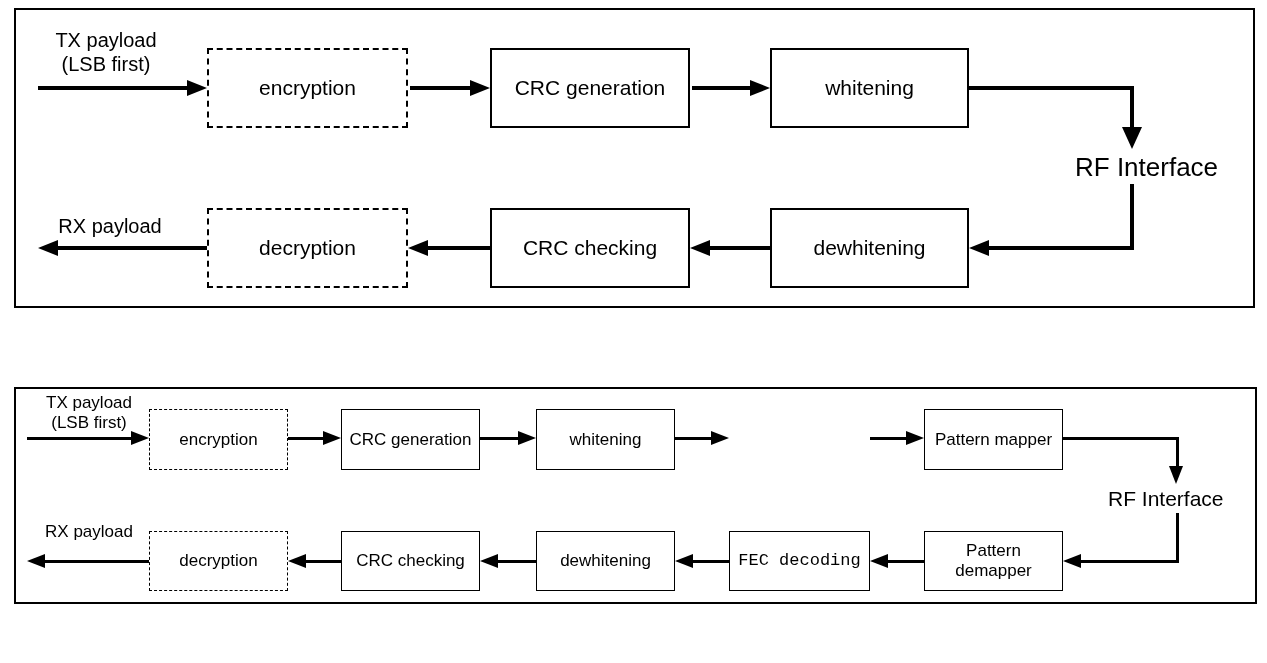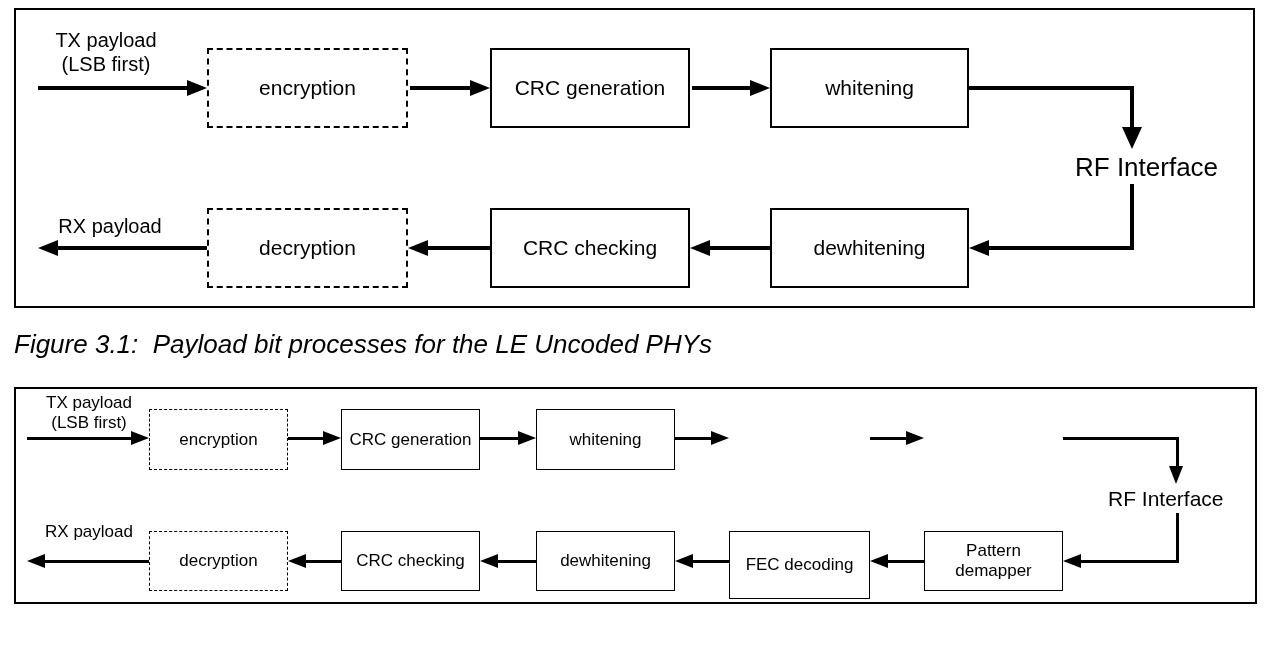--- a/index.html
+++ b/index.html
@@ -76,21 +76,20 @@
   <div class="abs shaft" style="left:428px; top:246px; width:62px; height:4px;"></div>
   <div class="abs head-left" style="left:408px; top:240px;"></div>
 
   <div class="abs pbox dashed" style="left:207px; top:208px; width:201px; height:80px;">decryption</div>
 
   <div class="abs shaft" style="left:58px; top:246px; width:149px; height:4px;"></div>
   <div class="abs head-left" style="left:38px; top:240px;"></div>
 
   <div class="abs iolabel" style="left:44px; top:214px; width:132px;">RX payload</div>
 
-  <div class="abs caption" style="left:14px; top:329px;">Figure 3.1:  Payload bit processes for the LE Uncoded PHYs</div>
 
   <div class="abs frame" style="left:14px; top:387px; width:1243px; height:217px;"></div>
 
   <div class="abs iolabel small" style="left:28px; top:393px; width:122px;">
     <div>TX payload</div>
     <div>(LSB first)</div>
   </div>
 
   <div class="abs shaft" style="left:27px; top:437px; width:104px; height:3px;"></div>
   <div class="abs head-right s2" style="left:131px; top:431px;"></div>
@@ -107,37 +106,38 @@
 
   <div class="abs pbox small" style="left:536px; top:409px; width:139px; height:61px;">whitening</div>
 
   <div class="abs shaft" style="left:675px; top:437px; width:36px; height:3px;"></div>
   <div class="abs head-right s2" style="left:711px; top:431px;"></div>
 
 
   <div class="abs shaft" style="left:870px; top:437px; width:36px; height:3px;"></div>
   <div class="abs head-right s2" style="left:906px; top:431px;"></div>
 
+  <div class="abs pbox small" style="left:924px; top:409px; width:139px; height:61px;">Pattern mapper</div>
 
   <div class="abs shaft" style="left:1063px; top:437px; width:116px; height:3px;"></div>
   <div class="abs shaft" style="left:1176px; top:437px; width:3px; height:29px;"></div>
   <div class="abs head-down s2" style="left:1169px; top:466px;"></div>
 
   <div class="abs rflabel small" style="left:1108px; top:487px;">RF Interface</div>
 
   <div class="abs shaft" style="left:1176px; top:513px; width:3px; height:50px;"></div>
   <div class="abs shaft" style="left:1081px; top:560px; width:98px; height:3px;"></div>
   <div class="abs head-left s2" style="left:1063px; top:554px;"></div>
 
   <div class="abs pbox small" style="left:924px; top:531px; width:139px; height:60px; padding:16px 25px;">Pattern demapper</div>
 
   <div class="abs shaft" style="left:888px; top:560px; width:36px; height:3px;"></div>
   <div class="abs head-left s2" style="left:870px; top:554px;"></div>
 
-  <div class="abs pbox small" style="left:729px; top:531px; width:141px; height:68px;">FEC decoding</div>
+  <div class="abs pbox small" style="left:729px; top:531px; width:141px; height:60px;font-family:Liberation Mono, monospace;">FEC decoding</div>
 
   <div class="abs shaft" style="left:693px; top:560px; width:36px; height:3px;"></div>
   <div class="abs head-left s2" style="left:675px; top:554px;"></div>
 
   <div class="abs pbox small" style="left:536px; top:531px; width:139px; height:60px;">dewhitening</div>
 
   <div class="abs shaft" style="left:498px; top:560px; width:38px; height:3px;"></div>
   <div class="abs head-left s2" style="left:480px; top:554px;"></div>
 
   <div class="abs pbox small" style="left:341px; top:531px; width:139px; height:60px;">CRC checking</div>

